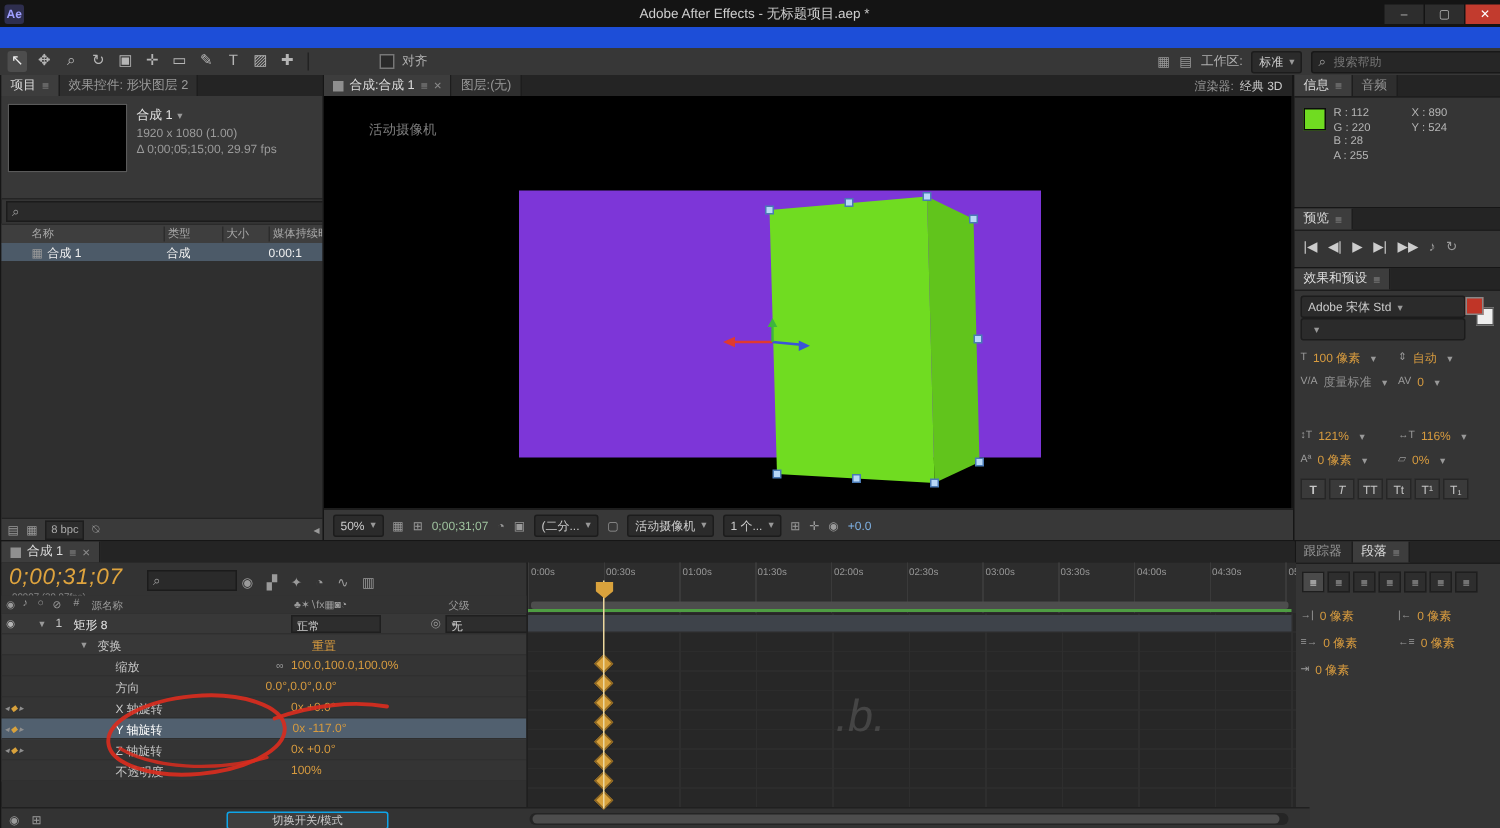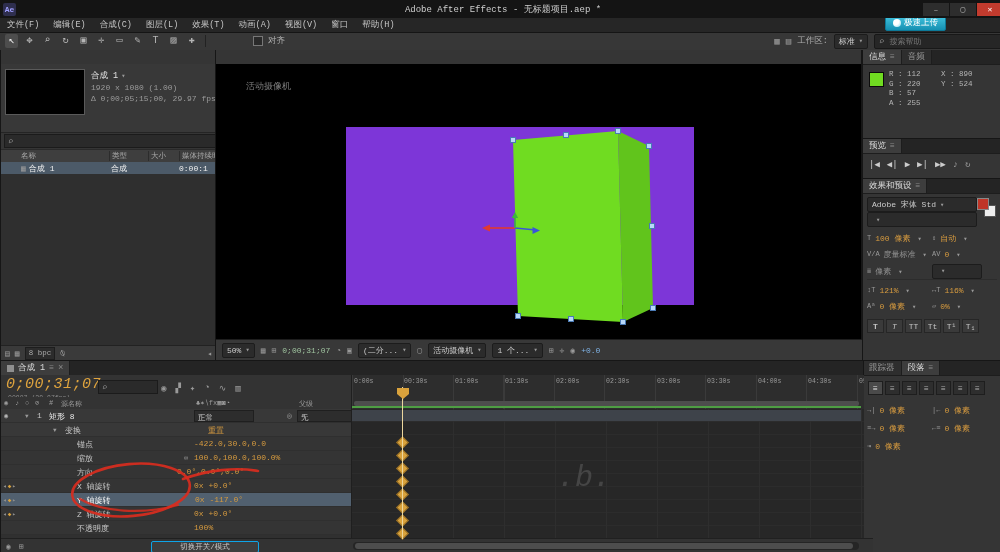--- a/index.html
+++ b/index.html
@@ -1,17 +1,17 @@
 <!DOCTYPE html>
 <html><head>
 <meta charset="utf-8">
 <style>
   html,body{margin:0;padding:0;background:#111}
   #app{position:relative;width:1000px;height:552px;background:#1d4ed8;overflow:hidden;
-       font-family:Liberation Mono, monospace;font-size:9px;color:#c8c8c8;cursor:default}
+       font-family:Liberation Sans, sans-serif;font-size:9px;color:#c8c8c8;cursor:default}
   .abs{position:absolute}
   
   .titlebar{position:absolute;left:0;top:0;width:1000px;height:18px;background:#141414;display:flex;align-items:center;padding:0 3px;z-index:20}
   .appicon{width:13px;height:13px;background:#2e2e4e;color:#9f9fff;font-size:8px;font-weight:bold;display:flex;align-items:center;justify-content:center;border-radius:2px;margin-right:4px;z-index:2}
   .wtitle{position:absolute;left:0;right:0;text-align:center;font-size:9px;color:#cfcfcf}
   .wbtns{margin-left:auto;display:flex;gap:1px;z-index:2}
   .wbtn{width:26px;height:13px;display:flex;align-items:center;justify-content:center;background:#2d2d2d;color:#bbb;font-size:8px}
   .wbtn.close{background:#c23b2e;color:#fff}
   
   .menubar{position:absolute;left:0;top:18px;width:1000px;height:14px;background:#262626;display:flex;align-items:center;border-bottom:1px solid #151515;z-index:19}
@@ -136,35 +136,20 @@
   <div class="titlebar">
     <span class="appicon">Ae</span>
     <span class="wtitle">Adobe After Effects - 无标题项目.aep *</span>
     <span class="wbtns">
       <span class="wbtn">–</span>
       <span class="wbtn">▢</span>
       <span class="wbtn close">✕</span>
     </span>
   </div>
 
-  <div class="menubar">
-    <span class="mitem">文件(F)</span>
-    <span class="mitem">编辑(E)</span>
-    <span class="mitem">合成(C)</span>
-    <span class="mitem">图层(L)</span>
-    <span class="mitem">效果(T)</span>
-    <span class="mitem">动画(A)</span>
-    <span class="mitem">视图(V)</span>
-    <span class="mitem">窗口</span>
-    <span class="mitem">帮助(H)</span>
-    <span class="upload">
-      <span class="upicon"></span>
-      <span>极速上传</span>
-    </span>
-  </div>
 
   <div class="tbar">
     <span class="tool sel">↖</span>
     <span class="tool">✥</span>
     <span class="tool">⌕</span>
     <span class="tool">↻</span>
     <span class="tool">▣</span>
     <span class="tool">✛</span>
     <span class="tool">▭</span>
     <span class="tool">✎</span>
@@ -182,20 +167,29 @@
           <span>标准</span>
         </span>
       <span class="search">
         <span class="icon">⌕</span>
         <input placeholder="搜索帮助" style="">
       </span>
     </span>
   </div>
 
   <div class="pnl" id="project" style="left:0;top:50px;width:215px;height:310px">
+    <div class="panel-tabs">
+      <span class="ptab active">
+          <span>项目</span>
+          <span class="pt-menu"></span>
+        </span>
+      <span class="ptab">
+          <span>效果控件: 形状图层 2</span>
+        </span>
+    </div>
     <div class="pinfo">
       <div class="pthumb"></div>
       <div class="pmeta">
         <div class="n"><span>合成 1</span><span class="carr"></span></div>
         <div class="s">1920 x 1080 (1.00)</div>
         <div class="s">Δ 0;00;05;15;00, 29.97 fps</div>
       </div>
     </div>
     <div class="psearch">
       <span class="icon">⌕</span>
@@ -222,20 +216,35 @@
       <span class="bpc">8 bpc</span>
       <span class="icon">⍉</span>
       <span style="margin-left:auto;display:flex;gap:3px">
         <span class="icon">◂</span>
         <span class="icon">▸</span>
       </span>
     </div>
   </div>
 
   <div class="pnl" id="comp" style="left:215px;top:50px;width:645px;height:310px">
+    <div class="panel-tabs">
+      <span class="ptab active">
+        <span class="tabdot"></span>
+        <span>合成:合成 1</span>
+        <span class="pt-menu"></span>
+        <span class="pt-close"></span>
+      </span>
+      <span class="ptab">
+          <span>图层:(无)</span>
+        </span>
+      <span class="rend">
+        <span style="color:#999">渲染器:</span>
+        <span style="color:#ccc">经典 3D</span>
+      </span>
+    </div>
     <div class="vwr">
       <span class="cam-label">活动摄像机</span>
       <div class="prect" style="background:#7d36d8"></div>
       <svg class="abs" style="left:0;top:0" width="645" height="276" viewBox="0 0 645 276">
         <polygon points="297,76 402,67 407,258 302,252" fill="#70dc21"></polygon>
         <polygon points="402,67 433,82 437,244 407,258" fill="#61c41c"></polygon>
         <line x1="299" y1="164" x2="269" y2="164" stroke="#e03a30" stroke-width="1.6"></line>
         <polygon points="266,164 274,160.5 274,167.5" fill="#e03a30"></polygon>
         <line x1="299" y1="164" x2="320" y2="166" stroke="#3a55d9" stroke-width="1.6"></line>
         <polygon points="324,166.5 316.5,163 316.5,170" fill="#3a55d9"></polygon>
@@ -287,21 +296,21 @@
           <span class="pt-menu"></span>
         </span>
       <span class="ptab">
           <span>音频</span>
         </span>
     </div>
     <div class="swatch" style="background:#70dc21"></div>
     <div class="rgba">
       <div>R : 112</div>
       <div>G : 220</div>
-      <div>B : 57</div>
+      <div>B : 28</div>
       <div>A : 255</div>
     </div>
     <div class="xy">
       <div>X : 890</div>
       <div>Y : 524</div>
     </div>
   </div>
 
   <div class="pnl" id="preview" style="left:862px;top:138px;width:138px;height:40px;border-top:1px solid #161616">
     <div class="panel-tabs">
@@ -351,30 +360,20 @@
     <div class="crow" style="top:68px">
       <span class="ch">
           <span class="cico ci3"></span>
           <span class="gray">度量标准</span>
           <span class="carr"></span>
         </span>
       <span class="ch">
           <span class="cico ci4"></span>
           <span class="val">0</span>
           <span class="carr"></span>
-        </span>
-    </div>
-    <div class="crow" style="top:84px;border-bottom:1px solid #2c2c2c;height:16px">
-      <span class="ch">
-          <span class="cico ci5"></span>
-          <span class="gray">像素</span>
-          <span class="carr"></span>
-        </span>
-      <span class="ch">
-          <span class="dd" style="width:40px"></span>
         </span>
     </div>
     <div class="crow" style="top:104px">
       <span class="ch">
           <span class="cico ci6"></span>
           <span class="val">121%</span>
           <span class="carr"></span>
         </span>
       <span class="ch">
           <span class="cico ci7"></span>
@@ -518,24 +517,20 @@
         <span class="parbox" style="top:1px">
             <span>无</span>
           </span>
       </div>
       <div class="trow">
         <span style="left:52px" class="tw"></span>
         <span style="left:64px">变换</span>
         <span style="left:207px" class="val">重置</span>
       </div>
       <div class="trow prop">
-        <span style="left:76px">锚点</span>
-        <span style="left:193px" class="val">-422.0,30.0,0.0</span>
-      </div>
-      <div class="trow prop">
         <span style="left:76px">缩放</span>
         <span style="left:183px;top:2px" class="linki"></span>
         <span style="left:193px" class="val">100.0,100.0,100.0%</span>
       </div>
       <div class="trow prop">
         <span style="left:76px">方向</span>
         <span style="left:176px" class="val">0.0°,0.0°,0.0°</span>
       </div>
       <div class="trow prop">
         <span style="left:2px" class="knav">

